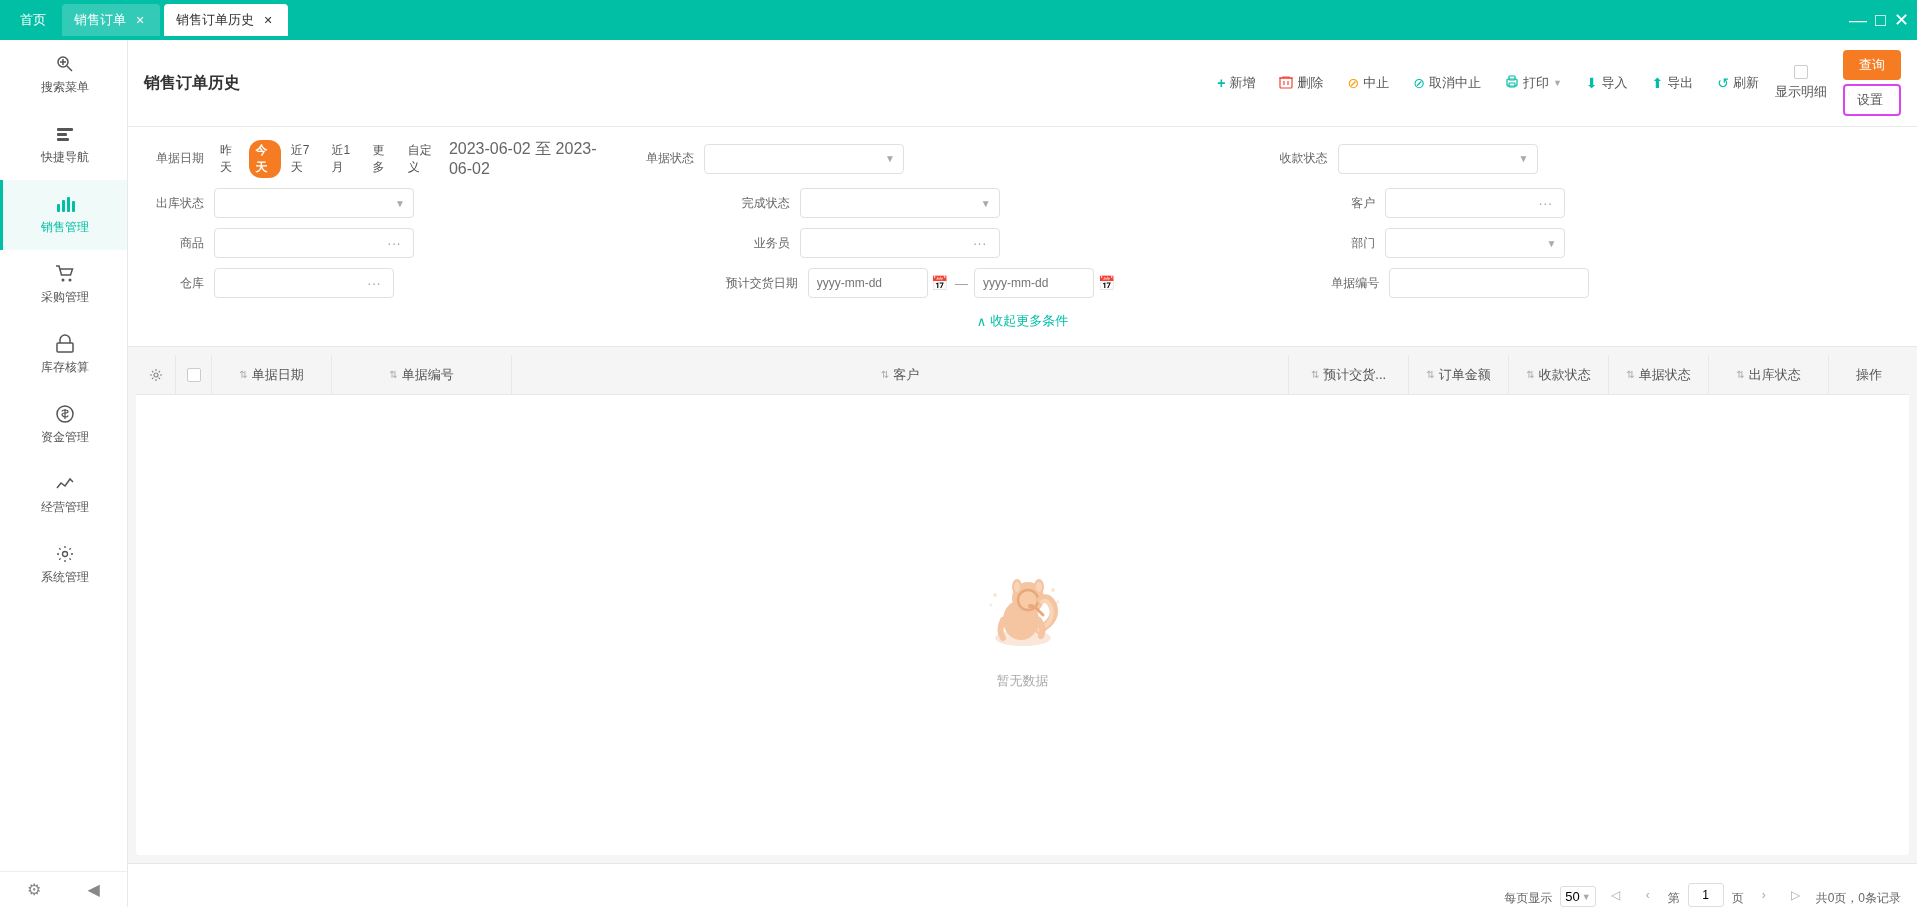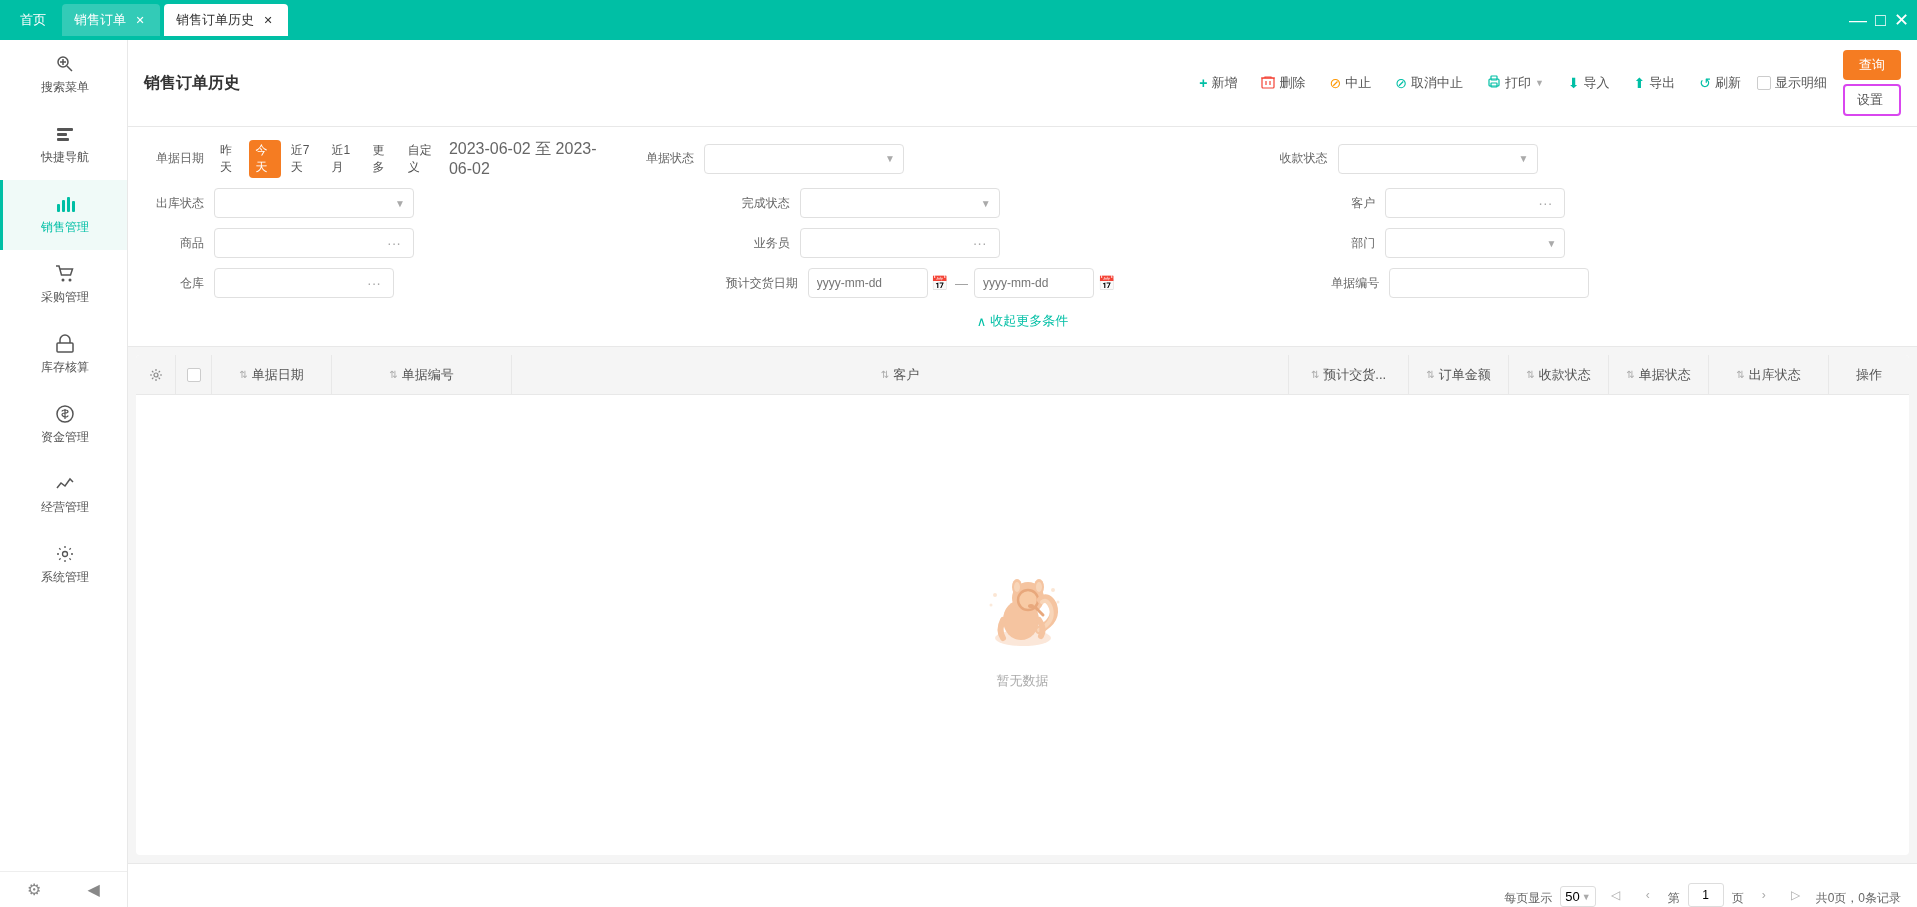--- a/index.html
+++ b/index.html
@@ -155,20 +155,21 @@
       cursor: pointer;
       font-size: 13px;
       border: 2px solid #d946ef;
     }
     .display-toggle {
       display: flex;
       align-items: center;
       gap: 4px;
       font-size: 12px;
       color: #555;
+      flex-direction: column;
     }
     .checkbox-box {
       width: 14px;
       height: 14px;
       border: 1px solid #ccc;
       background: #fff;
       display: inline-block;
       border-radius: 2px;
     }
 
@@ -209,21 +210,22 @@
     .date-btn {
       padding: 2px 6px;
       cursor: pointer;
       border-radius: 3px;
       font-size: 12px;
       color: #555;
     }
     .date-btn.active {
       background: #f57c22;
       color: #fff;
-      border-radius: 4px;
+      border-radius: 12px;
+      font-weight: bold;
     }
     .date-range {
       color: #666;
       font-size: 16px;
     }
     .select-field {
       display: flex;
       align-items: center;
       border: 1px solid #e0e0e0;
       border-radius: 4px;

